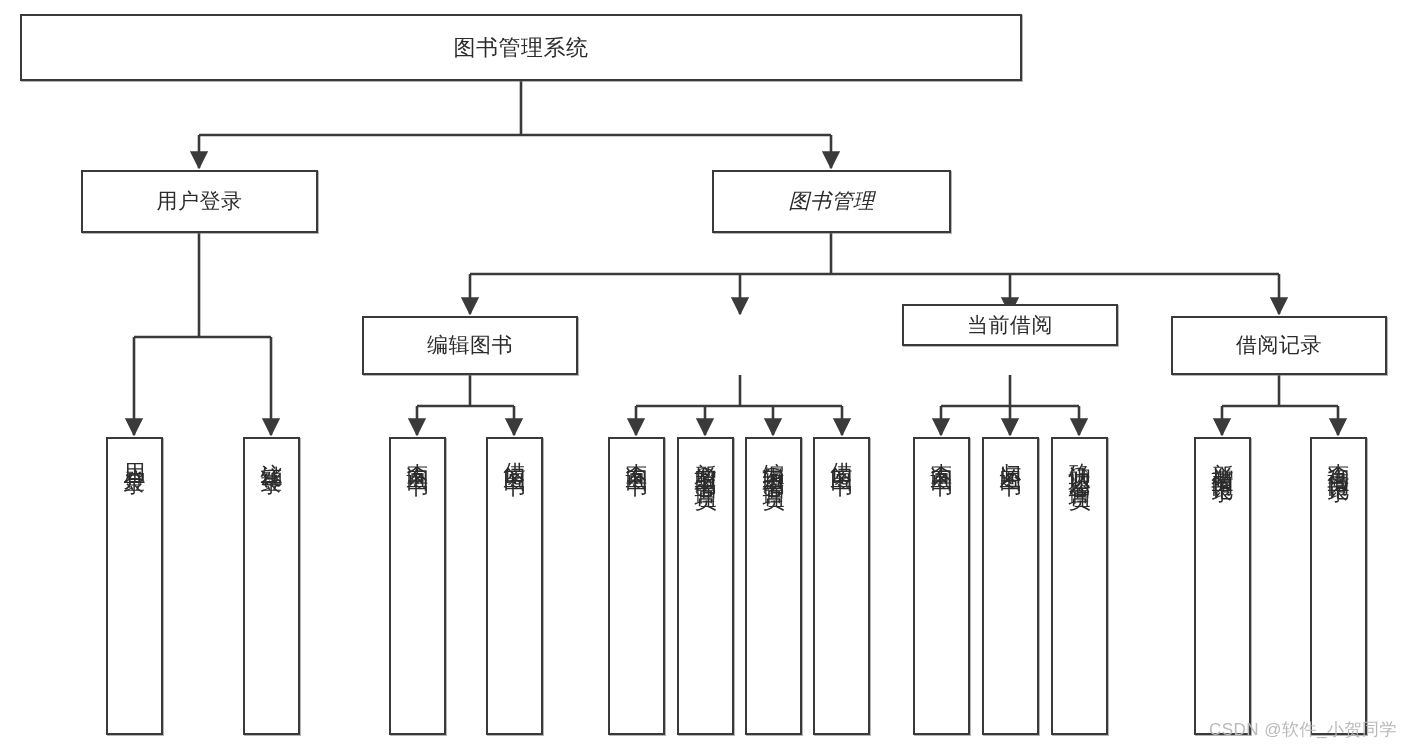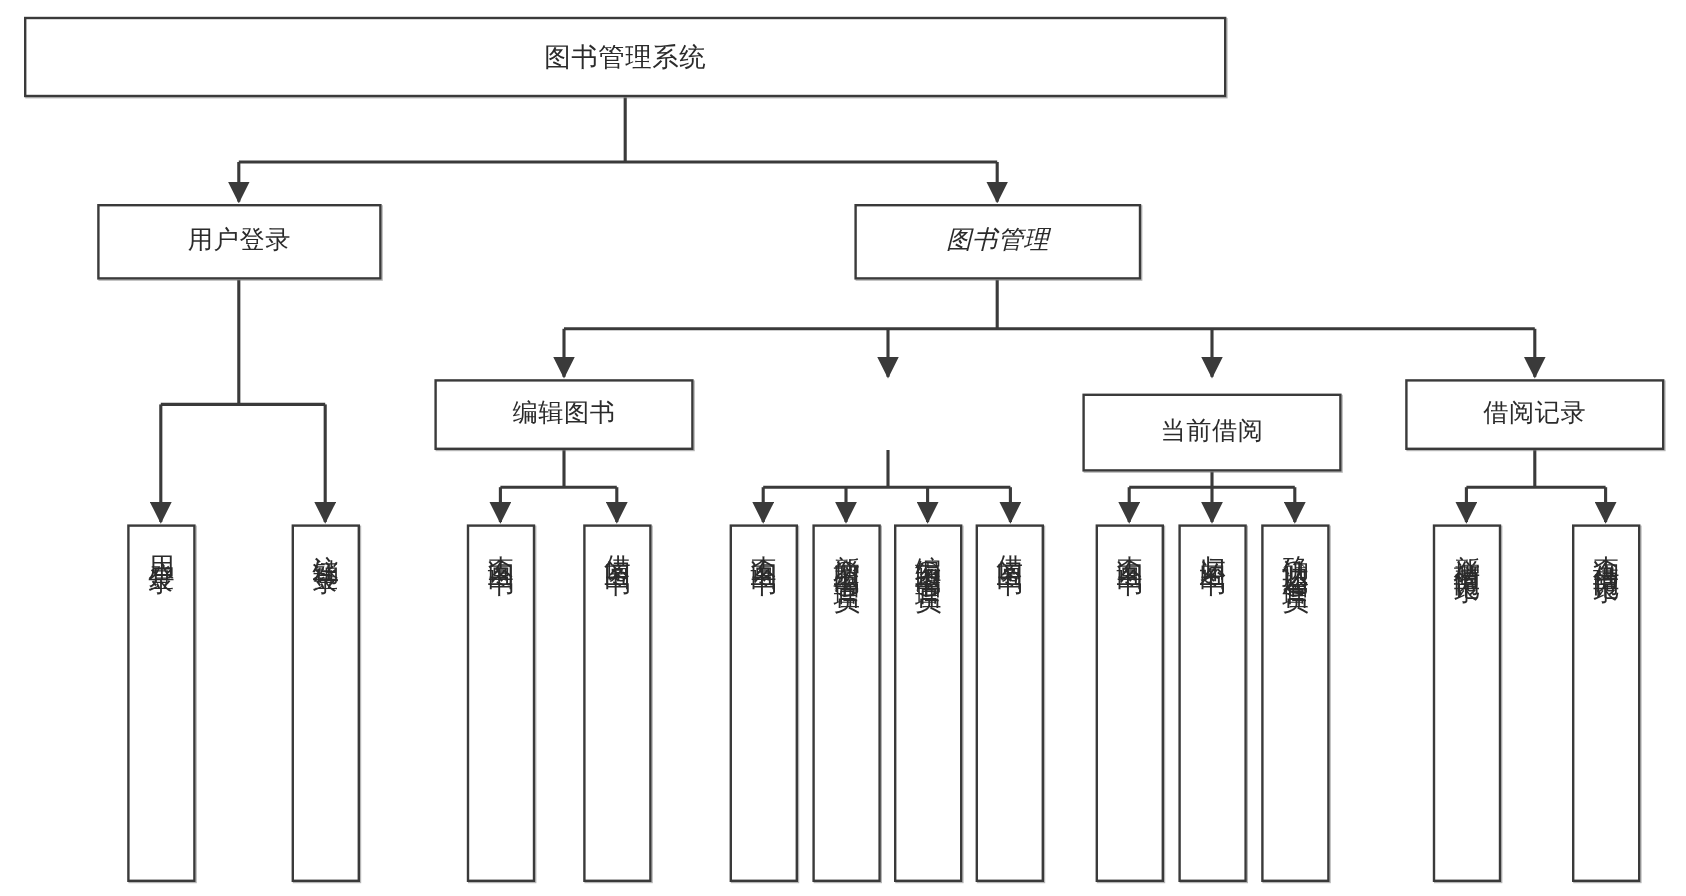--- a/index.html
+++ b/index.html
@@ -145,21 +145,21 @@
 
   <div class="node horiz" style="left:712px; top:170px; width:239px; height:63px;font-style:italic;">
     <span class="node-label">图书管理</span>
   </div>
 
   <div class="node horiz" style="left:362px; top:316px; width:216px; height:59px;">
     <span class="node-label">编辑图书</span>
   </div>
 
 
-  <div class="node horiz" style="left:902px; top:328px; width:216px; height:65px;">
+  <div class="node horiz" style="left:902px; top:304px; width:216px; height:42px;">
     <span class="node-label">当前借阅</span>
   </div>
 
   <div class="node horiz" style="left:1171px; top:316px; width:216px; height:59px;">
     <span class="node-label">借阅记录</span>
   </div>
 
   <div class="node vert" style="left:106px; top:437px; width:57px; height:298px;">
     <span class="node-label">用户登录</span>
   </div>
@@ -205,14 +205,15 @@
   </div>
 
   <div class="node vert" style="left:1194px; top:437px; width:57px; height:298px;">
     <span class="node-label">新增借阅记录</span>
   </div>
 
   <div class="node vert" style="left:1310px; top:437px; width:57px; height:298px;">
     <span class="node-label">查询借阅记录</span>
   </div>
 
+  <div id="watermark">CSDN @软件_小贺同学</div>
 
 </div>
 
 </body></html>

